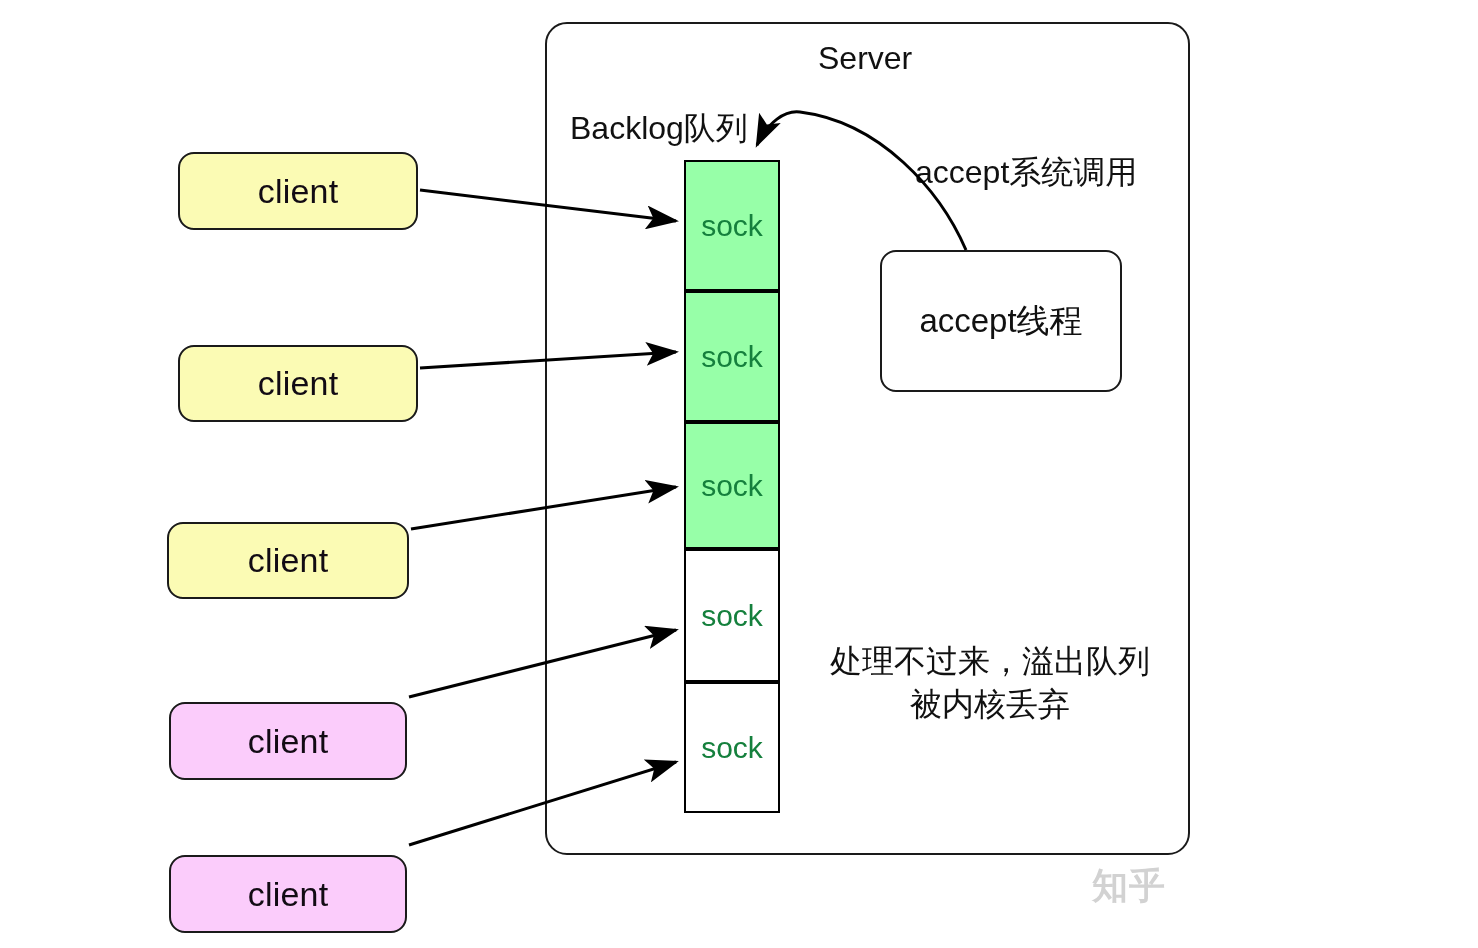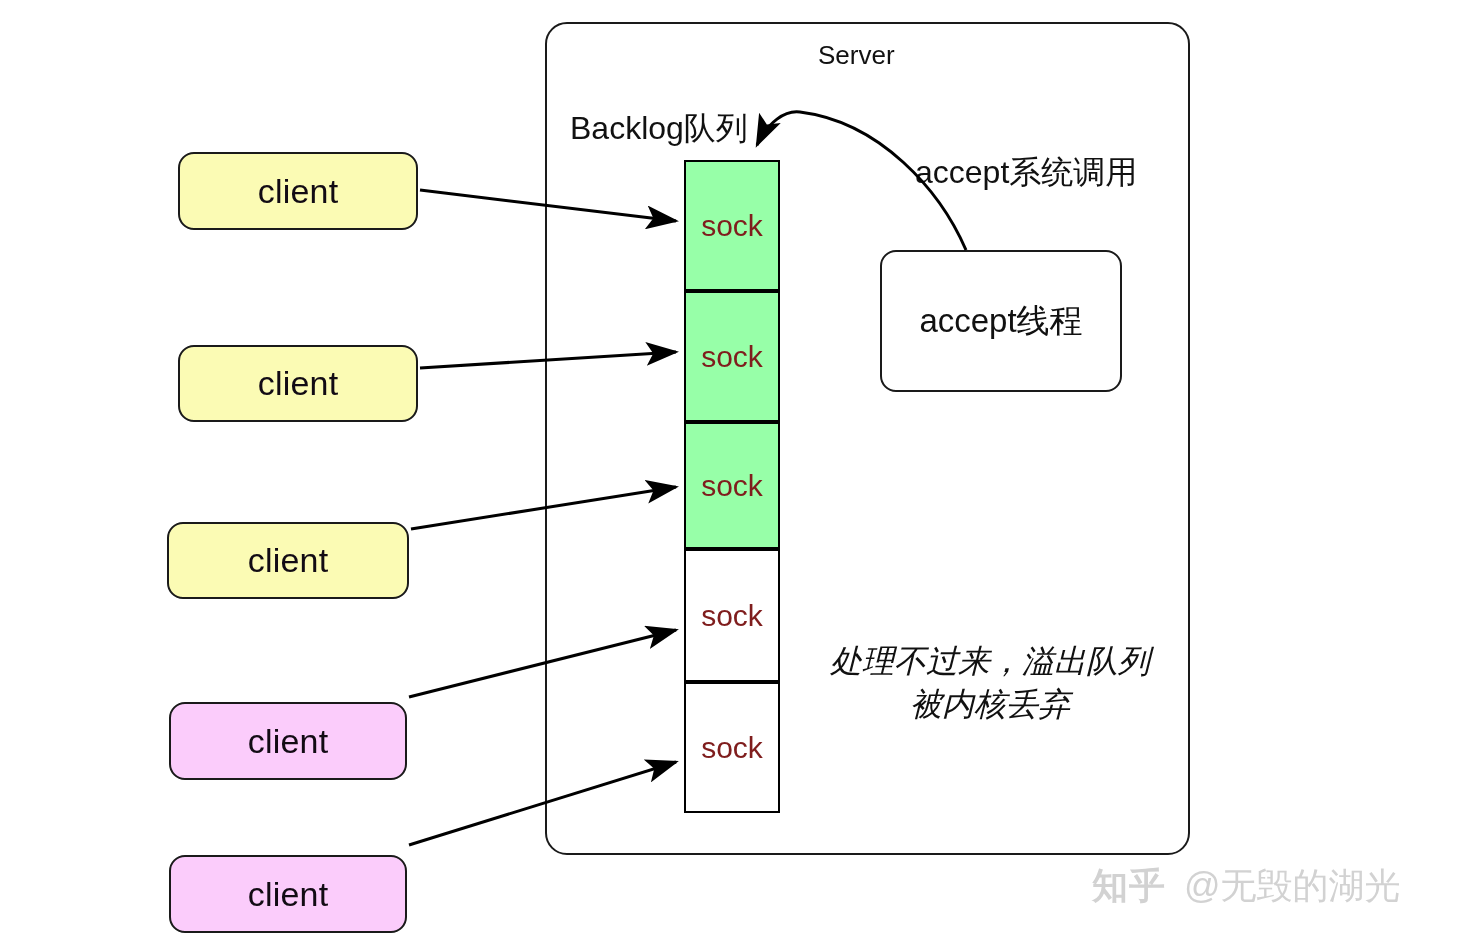--- a/index.html
+++ b/index.html
@@ -45,33 +45,33 @@
 
   .server-box {
     position: absolute;
     box-sizing: border-box;
     border: 2.5px solid #1a1a1a;
     border-radius: 22px;
     background: #ffffff;
   }
   .server-title {
     position: absolute;
-    font-size: 26px;
+    font-size: 32px;
     color: #111111;
     white-space: nowrap;
   }
   .sock-cell {
     position: absolute;
     box-sizing: border-box;
     border: 2.5px solid #000000;
     display: flex;
     align-items: center;
     justify-content: center;
     font-size: 30px;
-    color: #7f1d1d;
+    color: #15803d;
   }
   .sock-green { background: #97ffa8; }
   .sock-white { background: #ffffff; }
 
   .accept-thread {
     position: absolute;
     box-sizing: border-box;
     border: 2.5px solid #1a1a1a;
     border-radius: 16px;
     background: #ffffff;
@@ -87,27 +87,26 @@
     color: #111111;
     white-space: nowrap;
   }
   .note {
     position: absolute;
     font-size: 32px;
     color: #111111;
     text-align: center;
     line-height: 1.35;
     white-space: pre-line;
-    font-style: italic;
   }
   .watermark {
     position: absolute;
     display: flex;
     align-items: center;
-    gap: 18px;
+    gap: 24px;
     color: #d2d2d2;
     font-size: 36px;
     white-space: nowrap;
     user-select: none;
   }
   .watermark .wm-logo { font-weight: bold; letter-spacing: 1px; }
 </style>
 </head>
 <body>
 
@@ -179,16 +178,15 @@
 
     <line x1="409" y1="697" x2="676" y2="630" stroke="#000000" stroke-width="3" marker-end="url(#arrowhead)"></line>
 
     <line x1="409" y1="845" x2="676" y2="762" stroke="#000000" stroke-width="3" marker-end="url(#arrowhead)"></line>
 
     <path d="M 966,250 C 940,190 880,122 800,112 C 785,110 768,122 757,145" fill="none" stroke="#000000" stroke-width="3" marker-end="url(#arrowhead)"></path>
   </svg>
 
   <div class="watermark" style="left:1092px; top:862px;">
     <span class="wm-logo">知乎</span>
-    <span>@无毁的湖光</span>
   </div>
 
 </div>
 
 </body></html>

